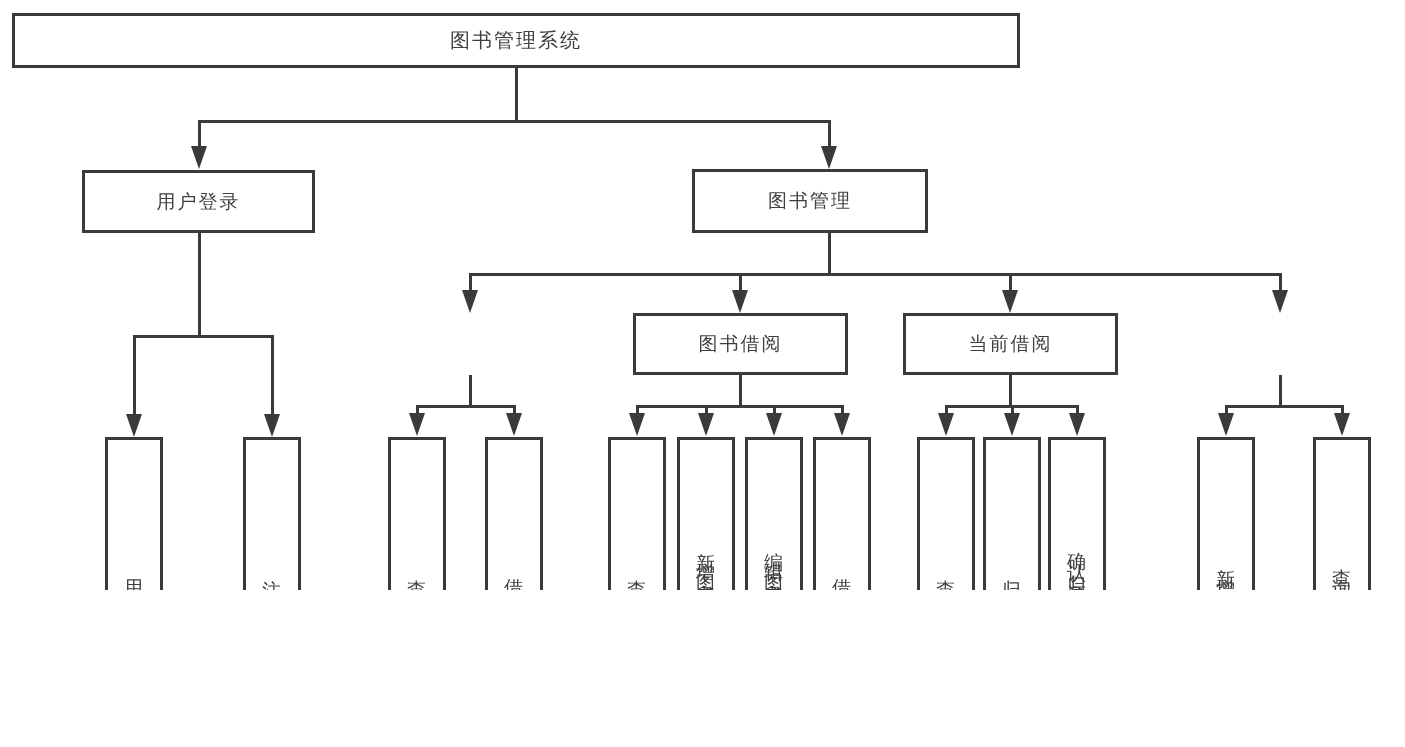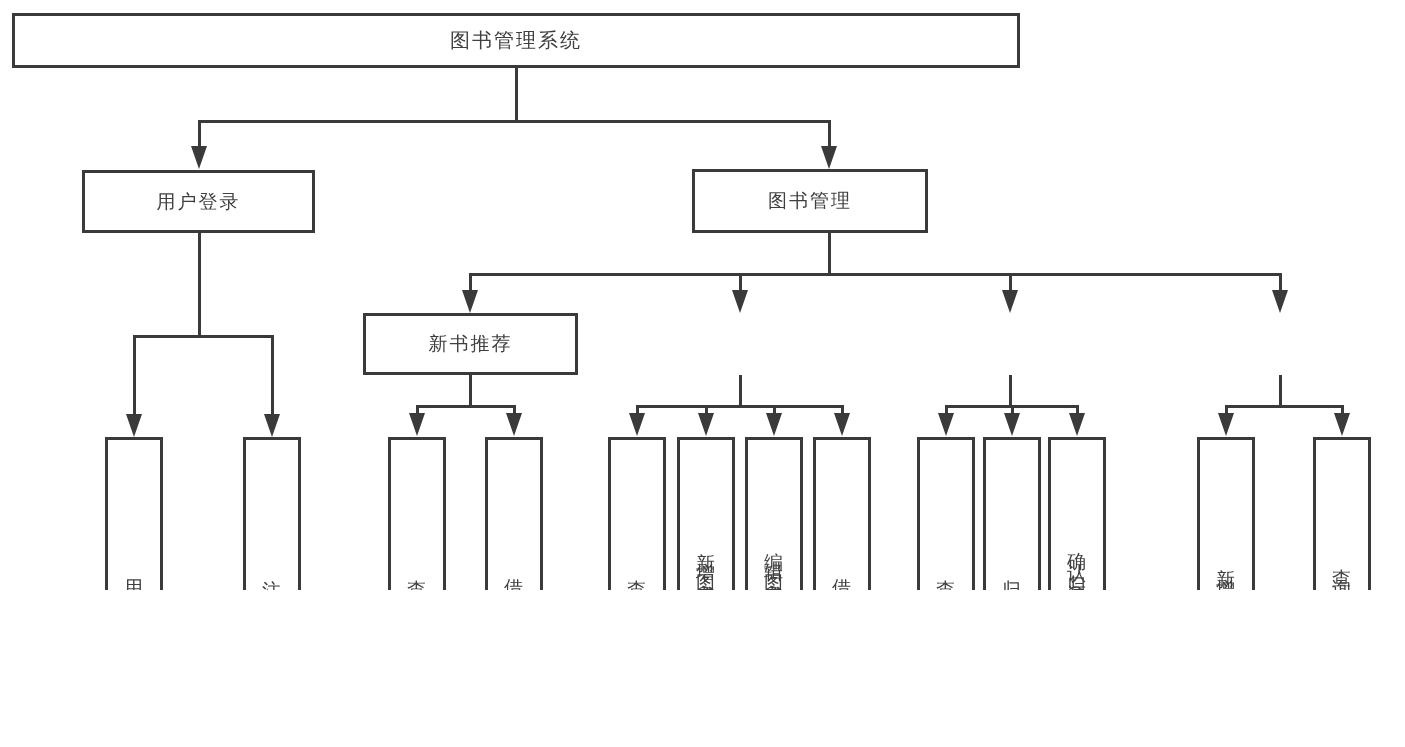--- a/index.html
+++ b/index.html
@@ -133,22 +133,25 @@
     <span>图书管理系统</span>
   </div>
 
   <div class="hbox" style="left:82px;top:170px;width:233px;height:63px">
     <span>用户登录</span>
   </div>
   <div class="hbox" style="left:692px;top:169px;width:236px;height:64px">
     <span>图书管理</span>
   </div>
 
-  <div class="hbox" style="left:363px;top:313px;width:215px;height:62px">
-    <span>新书推荐</span>
+  <div class="hbox" style="left:633px;top:313px;width:215px;height:62px">
+    <span>图书借阅</span>
+  </div>
+  <div class="hbox" style="left:903px;top:313px;width:215px;height:62px">
+    <span>当前借阅</span>
   </div>
 
   <div class="vbox" style="left:105px">
     <span class="vtext">用户登录</span>
   </div>
   <div class="vbox" style="left:243px">
     <span class="vtext">注销登录</span>
   </div>
 
   <div class="vbox" style="left:388px">

